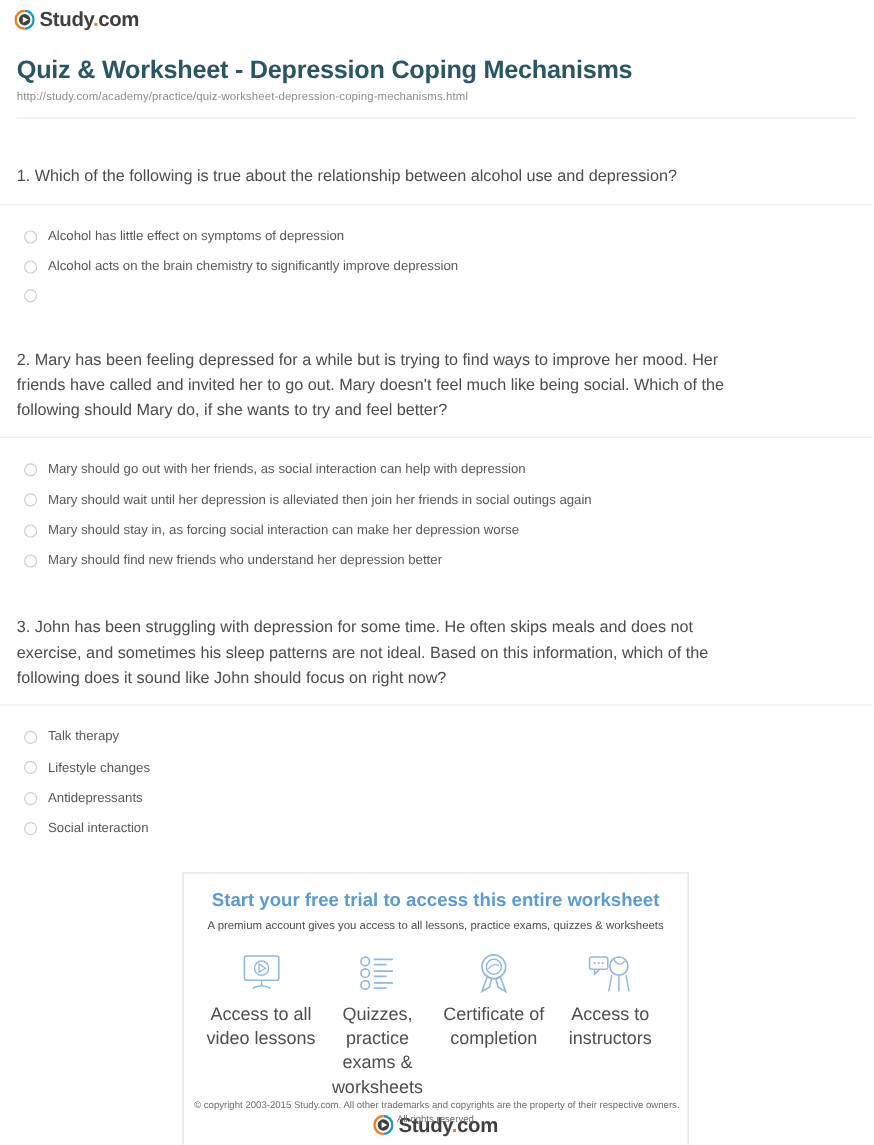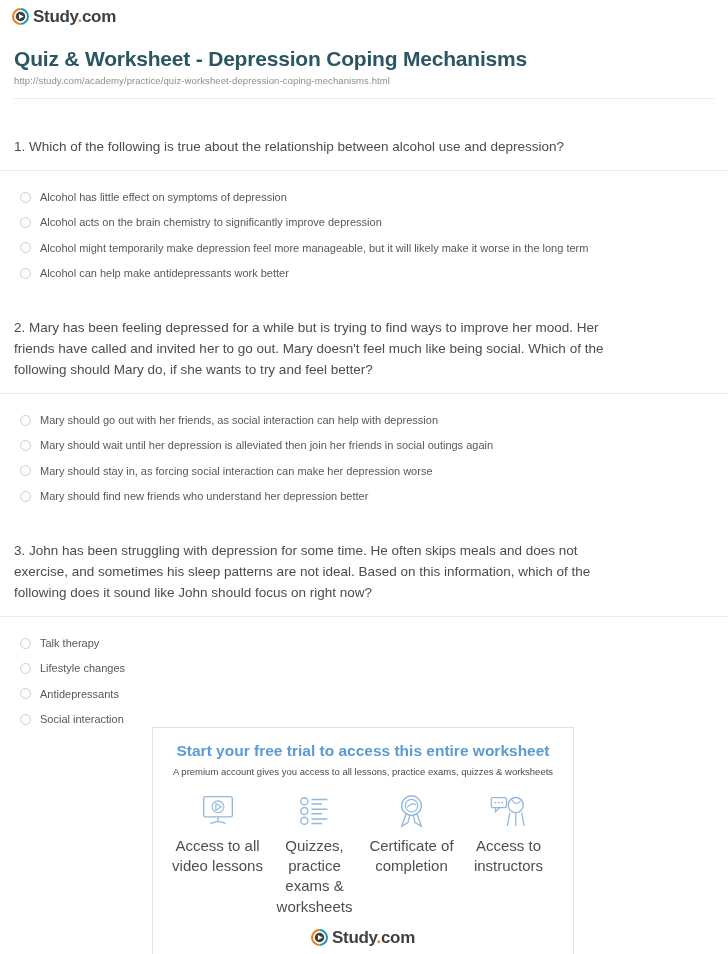--- a/index.html
+++ b/index.html
@@ -237,25 +237,20 @@
         <li class="option">
           <span class="radio"></span>
           <span>Alcohol has little effect on symptoms of depression</span>
         </li>
         <li class="option">
           <span class="radio"></span>
           <span>Alcohol acts on the brain chemistry to significantly improve depression</span>
         </li>
         <li class="option">
           <span class="radio"></span>
-          <span>Alcohol might temporarily make depression feel more manageable, but it will likely make it worse in the long term</span>
-        </li>
-        <li class="option">
-          <span class="radio"></span>
-          <span>Alcohol can help make antidepressants work better</span>
         </li>
       </ul>
     </div>
 
     <div class="question-block">
       <p class="question-text">2. Mary has been feeling depressed for a while but is trying to find ways to improve her mood. Her friends have called and invited her to go out. Mary doesn't feel much like being social. Which of the following should Mary do, if she wants to try and feel better?</p>
       <hr class="q-divider">
       <ul class="options">
         <li class="option">
           <span class="radio"></span>
@@ -387,14 +382,18 @@
         </svg>
         <span class="logo-text"><span>Study</span><span class="dot">.</span><span>com</span></span>
       </div>
     </div>
 
     <div class="promo-banner">
       <span>This worksheet is part of an online course. For more information, go to </span><b>Study.com</b>
     </div>
   </div>
 
+  <div class="footer">
+    <div>© copyright 2003-2015 Study.com. All other trademarks and copyrights are the property of their respective owners.</div>
+    <div>All rights reserved.</div>
+  </div>
 
 </div>
 
 </body></html>

